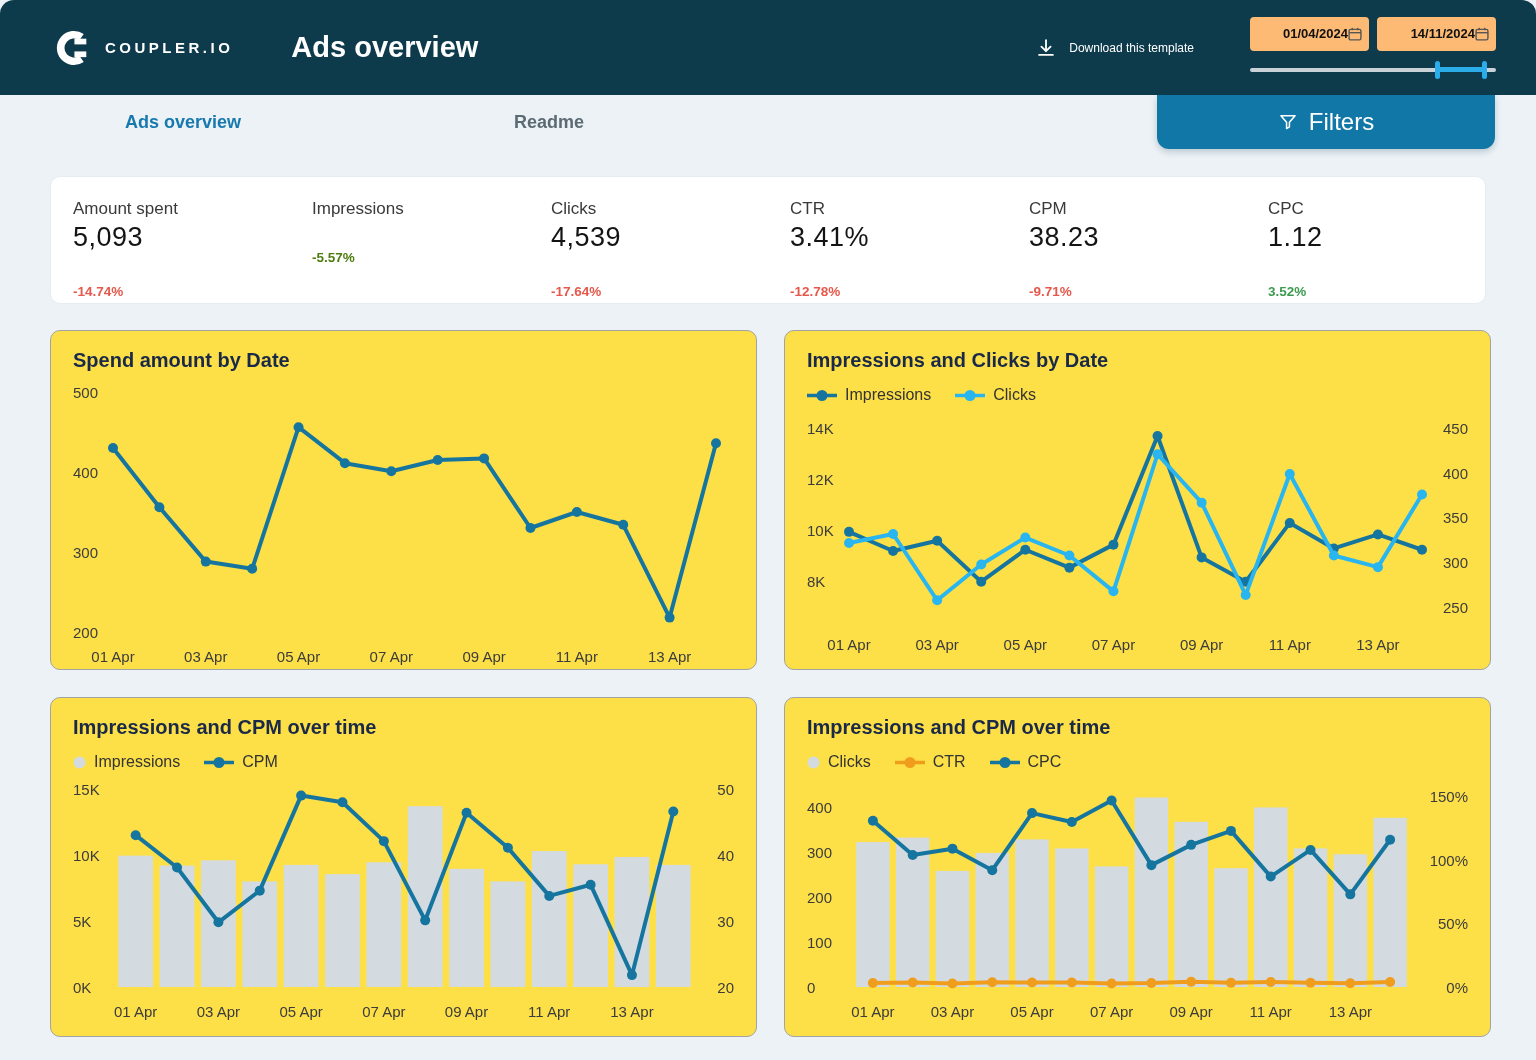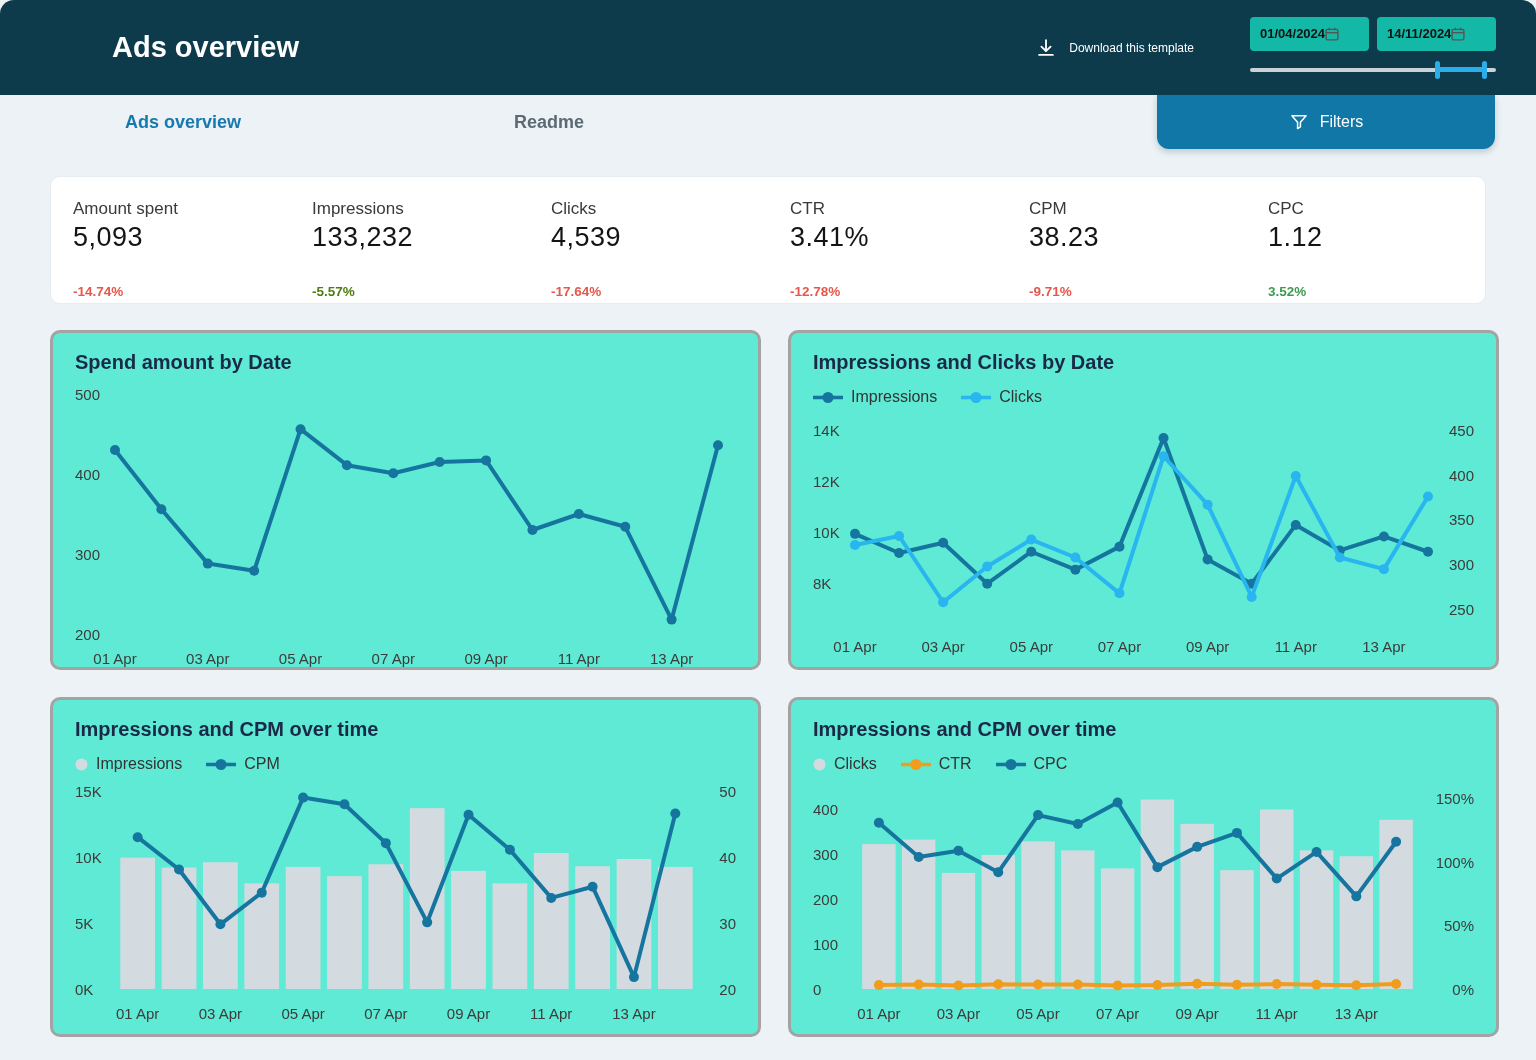--- a/index.html
+++ b/index.html
@@ -19,67 +19,75 @@
   .brand { font-size:15px; font-weight:bold; letter-spacing:3.5px; color:#fff; }
   .page-title { font-size:29px; margin:0 0 0 58px; font-weight:bold; }
   .header-right { margin-left:auto; display:flex; align-items:center; gap:56px; }
   .download-btn {
     display:flex; align-items:center; gap:12px; background:none; border:none;
     color:#fff; font-size:12px; cursor:pointer; font-family:inherit; padding:0;
   }
   .dates-wrap { display:flex; flex-direction:column; gap:10px; width:246px; }
   .date-row { display:flex; gap:8px; }
   .date-input {
-    flex:1; height:34px; background:#14b8a6; border-radius:4px;
-    display:flex; align-items:center; justify-content:flex-start;
+    flex:1; height:34px; background:#fdba74; border-radius:4px;
+    display:flex; align-items:center; justify-content:flex-end;
     padding:0 7px 0 10px; color:#111; font-size:13px; font-weight:bold; cursor:pointer;
   }
   .slider { position:relative; height:18px; cursor:pointer; }
   .slider .track { position:absolute; left:0; right:0; top:7px; height:4px; background:#c9d2d7; border-radius:2px; }
   .slider .range { position:absolute; left:75%; width:20%; top:6.5px; height:5px; background:#2badea; }
   .slider .handle { position:absolute; top:0; width:5px; height:18px; border-radius:3px; background:#2badea; }
   .slider .handle.h-left  { left:75%; }
   .slider .handle.h-right { left:calc(95% - 2px); }
   
   .tabs { position:relative; height:55px; display:flex; }
   .tab { width:366px; line-height:55px; text-align:center; font-size:18px; font-weight:bold; color:#5c6b73; cursor:pointer; }
   .tab.active { color:#1879ae; }
   .filters-btn {
     position:absolute; right:41px; top:0; width:338px; height:54px;
     background:#1177a7; border:none; border-radius:0 0 12px 12px; color:#fff;
-    font-size:16px; display:flex; align-items:center; justify-content:center; gap:11px;
+    font-size:24px; display:flex; align-items:center; justify-content:center; gap:11px;
     cursor:pointer; font-family:inherit; box-shadow:0 3px 6px rgba(13,59,76,.22);
   }
   
   .kpis {
     margin:26px 50px 0; background:#fff; border-radius:10px; height:128px;
     display:flex; padding:22px 0 0; border:1px solid #e6edf1;
   }
   .kpi { flex:1; padding-left:22px; }
   .kpi-label { font-size:17px; color:#3a3a3a; margin-bottom:3px; }
   .kpi-value { font-size:27px; font-weight:normal; color:#141414; letter-spacing:.5px; }
   .kpi-delta { font-size:13.5px; font-weight:bold; margin-top:31px; }
   
   .charts { margin:26px 50px 0; display:grid; grid-template-columns:1fr 1fr; gap:27px; }
   .chart-card {
-    background:#5eead4; border-radius:10px; border:3px solid #a3a3a3;
+    background:#fde047; border-radius:10px; border:1px solid #a3a3a3;
     height:340px; padding:16px 22px 0;
   }
   .chart-card h3 { margin:2px 0 8px; font-size:20px; color:#1a2947; }
   .chart-legend { display:flex; align-items:center; gap:24px; height:30px; font-size:16px; color:#333; }
   .legend-item { display:flex; align-items:center; gap:8px; }
   .chart-body svg { display:block; }
   text { font-family:"Liberation Sans", sans-serif; }
 </style>
 </head>
 <body>
 
 <div class="page">
 
   <header class="app-header">
+    <div class="logo">
+      <svg width="38" height="38" viewBox="0 0 40 40">
+        <path d="M 29 8.5 A 14 14 0 1 0 29 31.5" fill="none" stroke="#ffffff" stroke-width="8"></path>
+        <rect x="21.5" y="10.2" width="12.5" height="6" fill="#ffffff"></rect>
+        <rect x="21.5" y="23.6" width="12.5" height="6" fill="#ffffff"></rect>
+      </svg>
+      <span class="brand">COUPLER.IO</span>
+    </div>
     <h1 class="page-title">Ads overview</h1>
 
     <div class="header-right">
       <button class="download-btn">
         <svg width="22" height="22" viewBox="0 0 24 24" fill="none" stroke="#ffffff" stroke-width="2" stroke-linecap="round" stroke-linejoin="round">
           <path d="M12 3.5v11"></path>
             <path d="M7 10.5l5 5 5-5"></path>
             <path d="M4.5 19.5h15"></path>
         </svg>
         <span>Download this template</span>
@@ -128,21 +136,20 @@
   </nav>
 
   <section class="kpis">
     <div class="kpi">
       <div class="kpi-label">Amount spent</div>
       <div class="kpi-value">5,093</div>
       <div class="kpi-delta" style="color: rgb(230, 88, 75);">-14.74%</div>
     </div>
     <div class="kpi">
       <div class="kpi-label">Impressions</div>
-      <div class="kpi-value">133,232</div>
       <div class="kpi-delta" style="color: #4d7c0f;">-5.57%</div>
     </div>
     <div class="kpi">
       <div class="kpi-label">Clicks</div>
       <div class="kpi-value">4,539</div>
       <div class="kpi-delta" style="color: rgb(230, 88, 75);">-17.64%</div>
     </div>
     <div class="kpi">
       <div class="kpi-label">CTR</div>
       <div class="kpi-value">3.41%</div>

